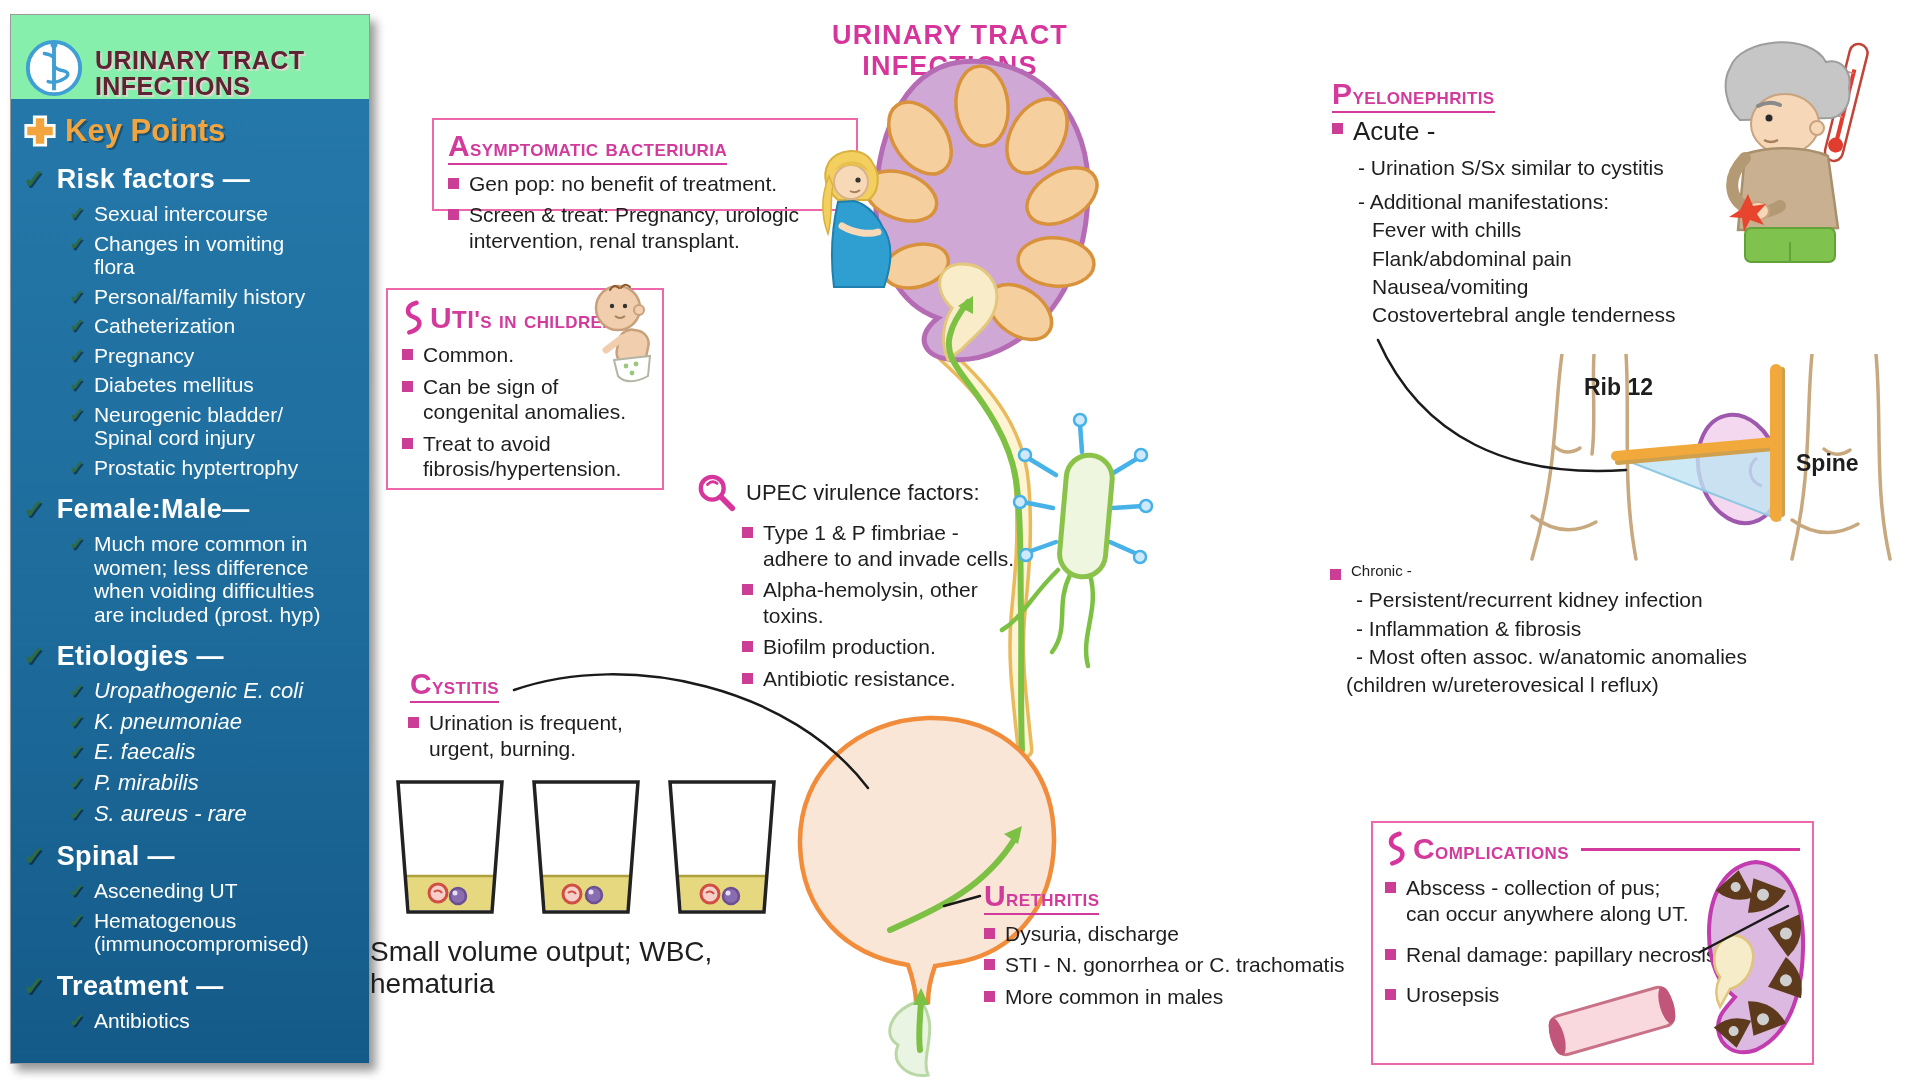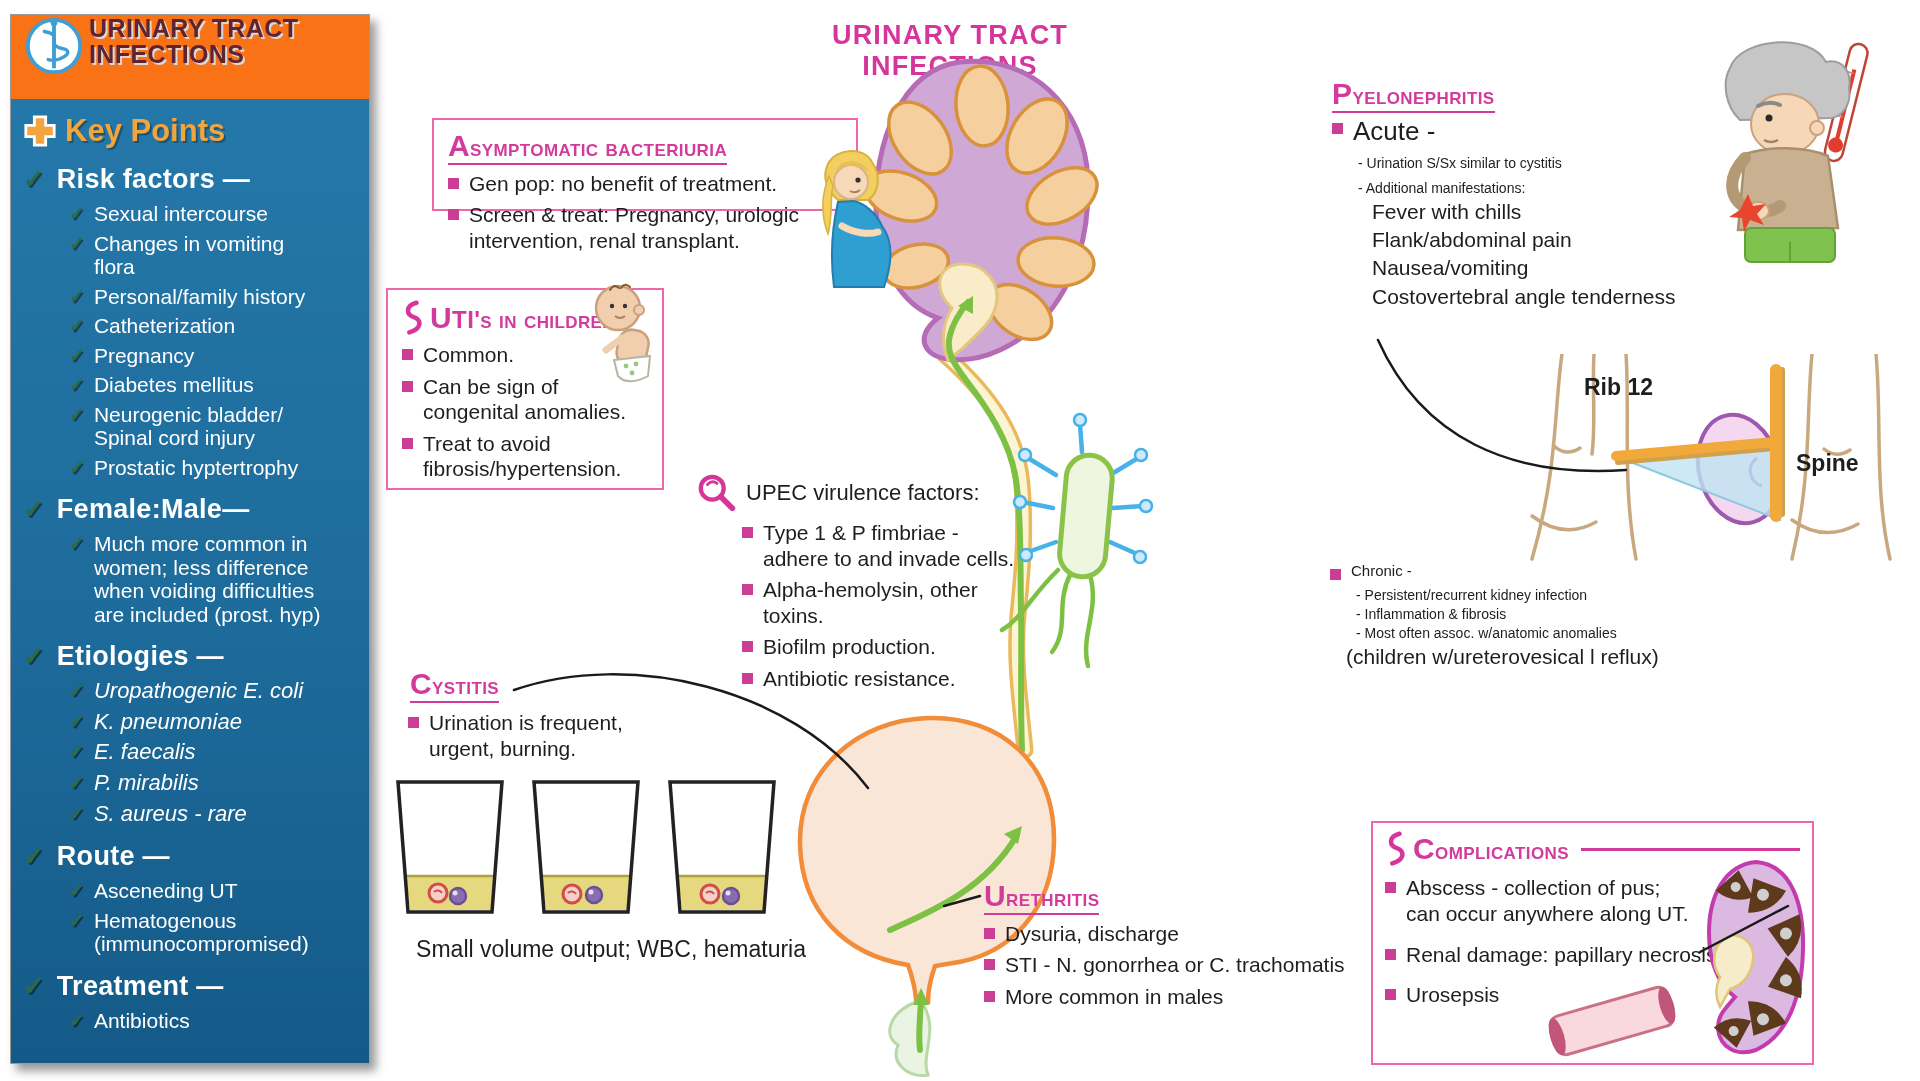--- a/index.html
+++ b/index.html
@@ -3,21 +3,21 @@
 <meta charset="utf-8">
 <style>
   * { margin:0; padding:0; box-sizing:border-box; }
   html,body { background:#ffffff; }
   body { font-family:"Liberation Sans", sans-serif; color:#1e1e1e; }
   #canvas { position:relative; width:1920px; height:1081px; background:#fff; overflow:hidden; }
 
   
   .sidebar { position:absolute; left:10px; top:14px; width:360px; height:1050px;
              border:1px solid #9a9a9a; box-shadow:6px 7px 9px rgba(0,0,0,.40); background:#fff; }
-  .sb-header { height:84px; background:#f97316; display:flex; align-items:flex-start; gap:4px; padding:0 8px 0 12px; }
+  .sb-header { height:84px; background:#86efac; display:flex; align-items:flex-end; gap:10px; padding:0 8px 0 12px; }
   .sb-title { font-size:25px; line-height:1.04; font-weight:800; color:#5f2433; letter-spacing:.4px;
               text-shadow:2px 2px 0 #dcd8d0; white-space:pre-line; }
   .sb-body { height:calc(100% - 84px); background:linear-gradient(180deg,#2478a9 0%, #1d6b9b 55%, #145a88 100%);
              padding:14px 6px 8px 12px; color:#fff; overflow:hidden; }
   .kp-row { display:flex; align-items:center; gap:8px; margin-bottom:6px; }
   .kp-label { color:#f2a43e; font-size:31px; font-weight:800; text-shadow:2px 2px 0 rgba(0,0,0,.28); }
   .sb-section { margin-top:15px; }
   .sb-label-row { display:flex; gap:12px; align-items:baseline; }
   .sb-label { font-size:27px; font-weight:600; letter-spacing:.3px; }
   .ck::before { content:"✓"; font-weight:700; color:#2e6b43; text-shadow:1.5px 1.5px 0 rgba(0,0,0,.45); }
@@ -36,24 +36,24 @@
   .ph-text { display:inline-block; color:#d23a9c; font-variant:small-caps; font-weight:700; font-size:24px;
              letter-spacing:.4px; border-bottom:2.5px solid #d23a9c; padding-bottom:1px; line-height:1.05; }
   .ph-text::first-letter { font-size:30px; }
   .ph-text.noline { border-bottom:none; }
   .hrow { display:flex; align-items:center; gap:8px; }
   .hdash { flex:1; height:3px; background:#d23a9c; margin-left:4px; }
   .bullets { margin-top:6px; }
   .b-row { display:flex; gap:10px; margin-bottom:6px; }
   .b-sq { flex:none; width:11px; height:11px; background:#cc3d96; margin-top:7px; }
   .b-text { font-size:21px; line-height:1.22; white-space:pre-line; }
-  .dash-line { font-size:14px; line-height:1.35; padding-left:26px; white-space:pre-line; }
+  .dash-line { font-size:21px; line-height:1.35; padding-left:26px; white-space:pre-line; }
   .plain-line { font-size:21px; line-height:1.35; padding-left:40px; }
   .paren-line { font-size:21px; line-height:1.35; padding-left:16px; }
-  .caption { font-size:23px; text-align:right;padding-left:10px; }
+  .caption { font-size:28px; text-align:left; }
   .rib-label { font-size:23px; font-weight:600; }
   svg { display:block; }
   .deco { pointer-events:none; }
 </style>
 </head>
 <body>
 
 <div id="canvas">
 
   <div class="sidebar">
@@ -158,21 +158,21 @@
           <div class="sb-item">
               <span class="ck small"></span>
               <span class="sb-item-text">S. aureus - rare</span>
             </div>
         </div>
       </div>
 
       <div class="sb-section">
         <div class="sb-label-row">
             <span class="ck big"></span>
-            <span class="sb-label">Route —</span>
+            <span class="sb-label">Spinal —</span>
           </div>
         <div class="sb-items">
           <div class="sb-item">
               <span class="ck small"></span>
               <span class="sb-item-text">Asceneding UT</span>
             </div>
           <div class="sb-item">
               <span class="ck small"></span>
               <span class="sb-item-text">Hematogenous
 (immunocompromised)</span>

